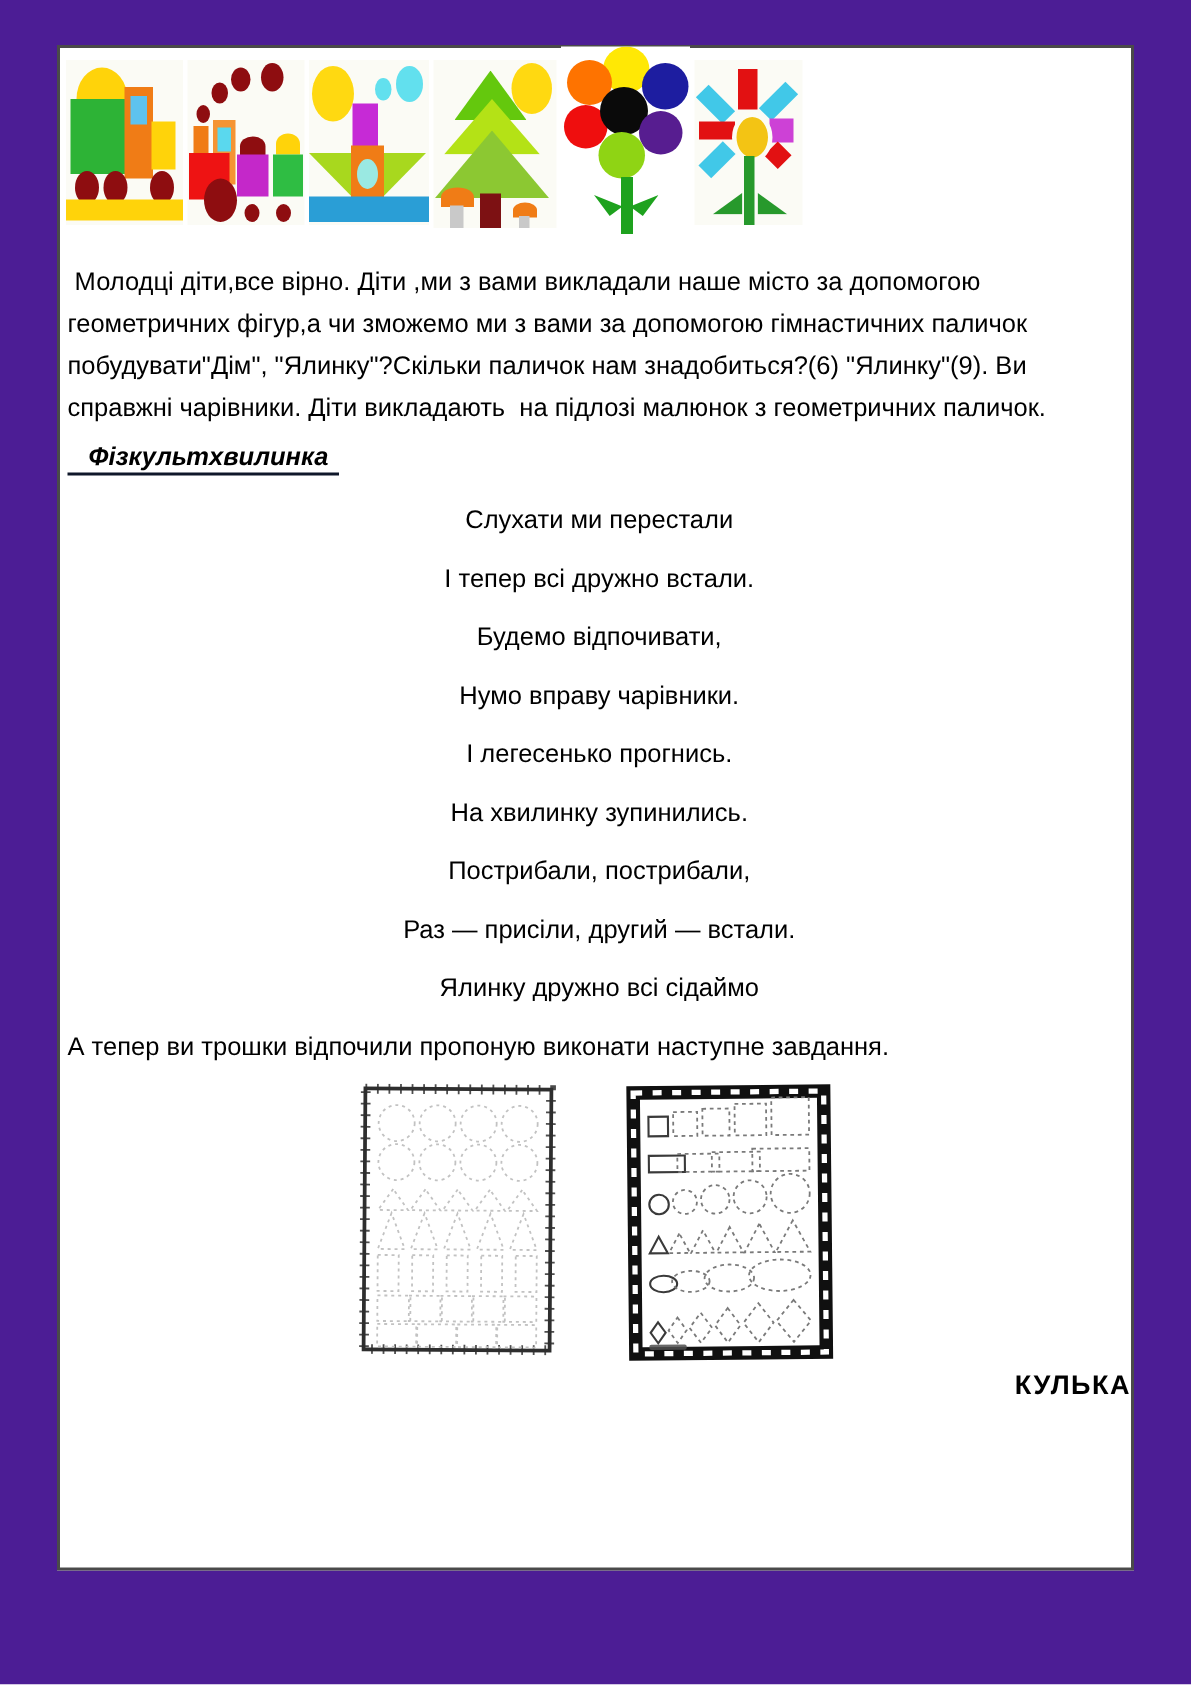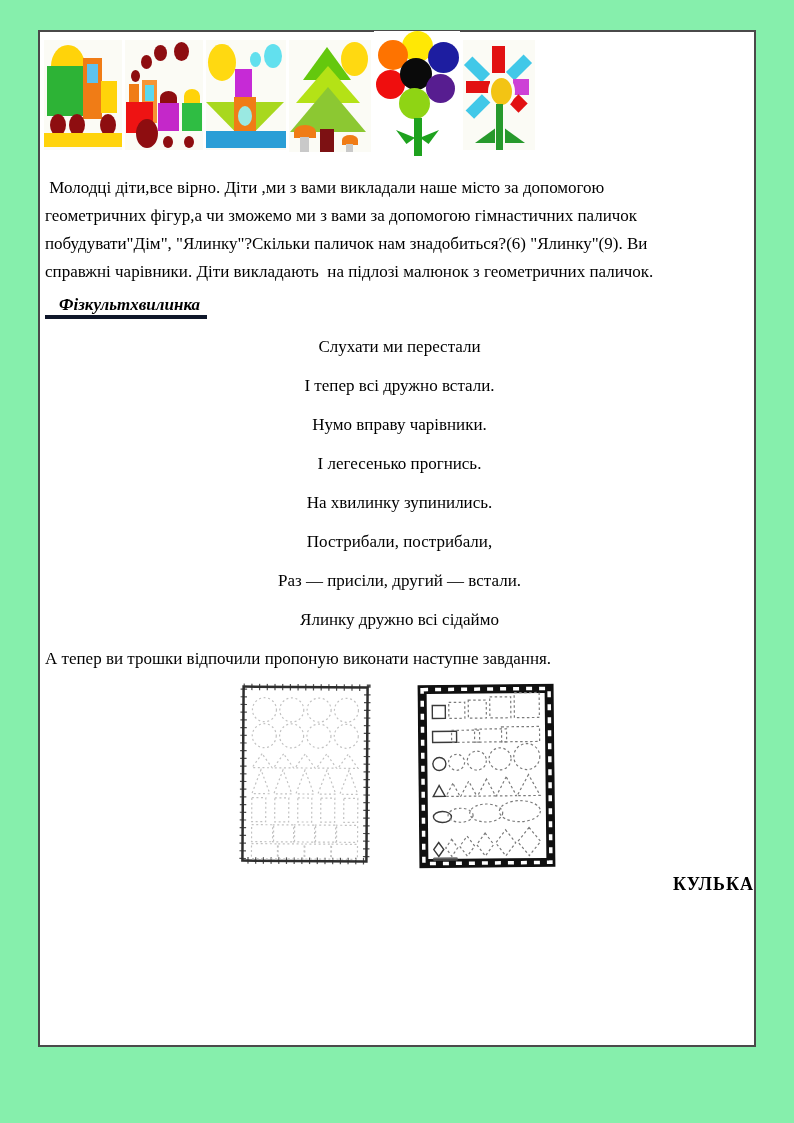--- a/index.html
+++ b/index.html
@@ -1,29 +1,29 @@
 <!DOCTYPE html>
 <html><head>
 <meta charset="utf-8">
 <style>
   html,body{margin:0;padding:0;background:#fff;}
-  .page{position:relative;width:794px;height:1123px;background:#86efac;overflow:hidden;
-        font-family:Liberation Serif, serif;color:#000;}
+  .page{position:relative;width:794px;height:1123px;background:#4c1d95;overflow:hidden;
+        font-family:Liberation Sans, sans-serif;color:#000;}
   .content-box{position:absolute;left:38px;top:30px;width:718px;height:1017px;
         border:2px solid #4a4a4a;box-sizing:border-box;background:#fff;}
   
   .gallery{display:flex;gap:3px;margin:8px 0 0 4px;align-items:flex-start;height:118px;}
   .tile{position:relative;background:#fbfbf5;flex:none;overflow:hidden;}
   .tile i.s{position:absolute;display:block;}
   
   .intro{margin:16px 6px 0 5px;font-size:17px;line-height:28px;}
   .iline{white-space:pre-wrap;}
   
   .heading{margin:9px 0 0 5px;font-size:17px;height:26px;}
-  .heading span{font-weight:bold;font-style:italic;border-bottom:4px solid #0f172a;padding:0 7px 1px 14px;}
+  .heading span{font-weight:bold;font-style:italic;border-bottom:2px solid #0f172a;padding:0 7px 1px 14px;}
   
   .poem p, .closing{margin:0 0 17px 5px;font-size:17px;line-height:22px;}
   .closing{margin-bottom:0;}
   .poem{margin-top:15px;text-align:center;}
   
   .worksheets{margin-top:14px;display:flex;justify-content:center;gap:48px;align-items:flex-start;}
   .ws-left{transform:rotate(0.4deg);}
   .ws-right{transform:rotate(-0.6deg);}
   
   .bottom-label{margin-top:6px;text-align:right;font-weight:bold;font-size:18px;letter-spacing:1px;}
@@ -124,20 +124,21 @@
         <div class="iline">справжні чарівники. Діти викладають  на підлозі малюнок з геометричних паличок.</div>
       </div>
 
     <div class="heading">
       <span>Фізкультхвилинка</span>
     </div>
 
     <div class="poem">
         <p>Слухати ми перестали</p>
         <p>І тепер всі дружно встали.</p>
+        <p>Будемо відпочивати,</p>
         <p>Нумо вправу чарівники.</p>
         <p>І легесенько прогнись.</p>
         <p>На хвилинку зупинились.</p>
         <p>Пострибали, пострибали,</p>
         <p>Раз — присіли, другий — встали.</p>
         <p>Ялинку дружно всі сідаймо</p>
       </div>
 
     <p class="closing">А тепер ви трошки відпочили пропоную виконати наступне завдання.</p>
 

